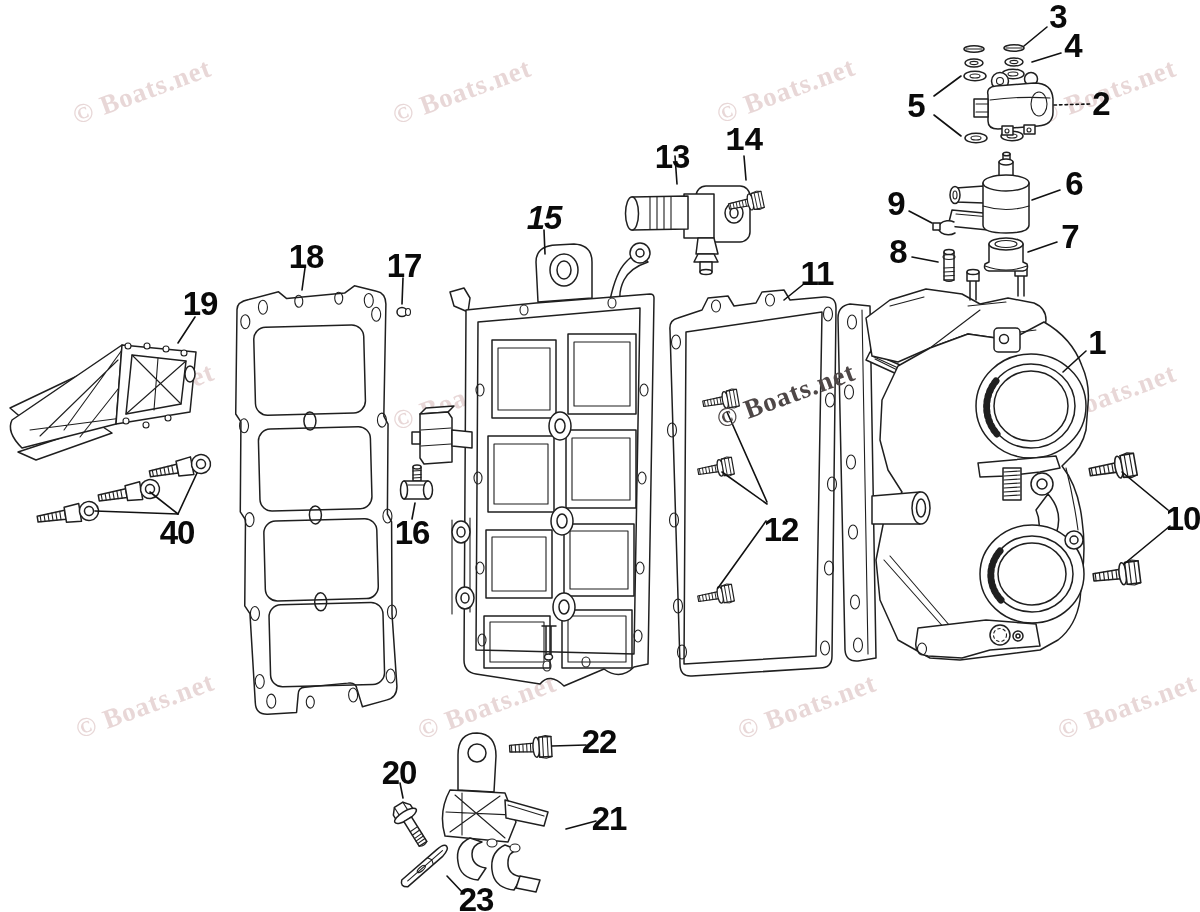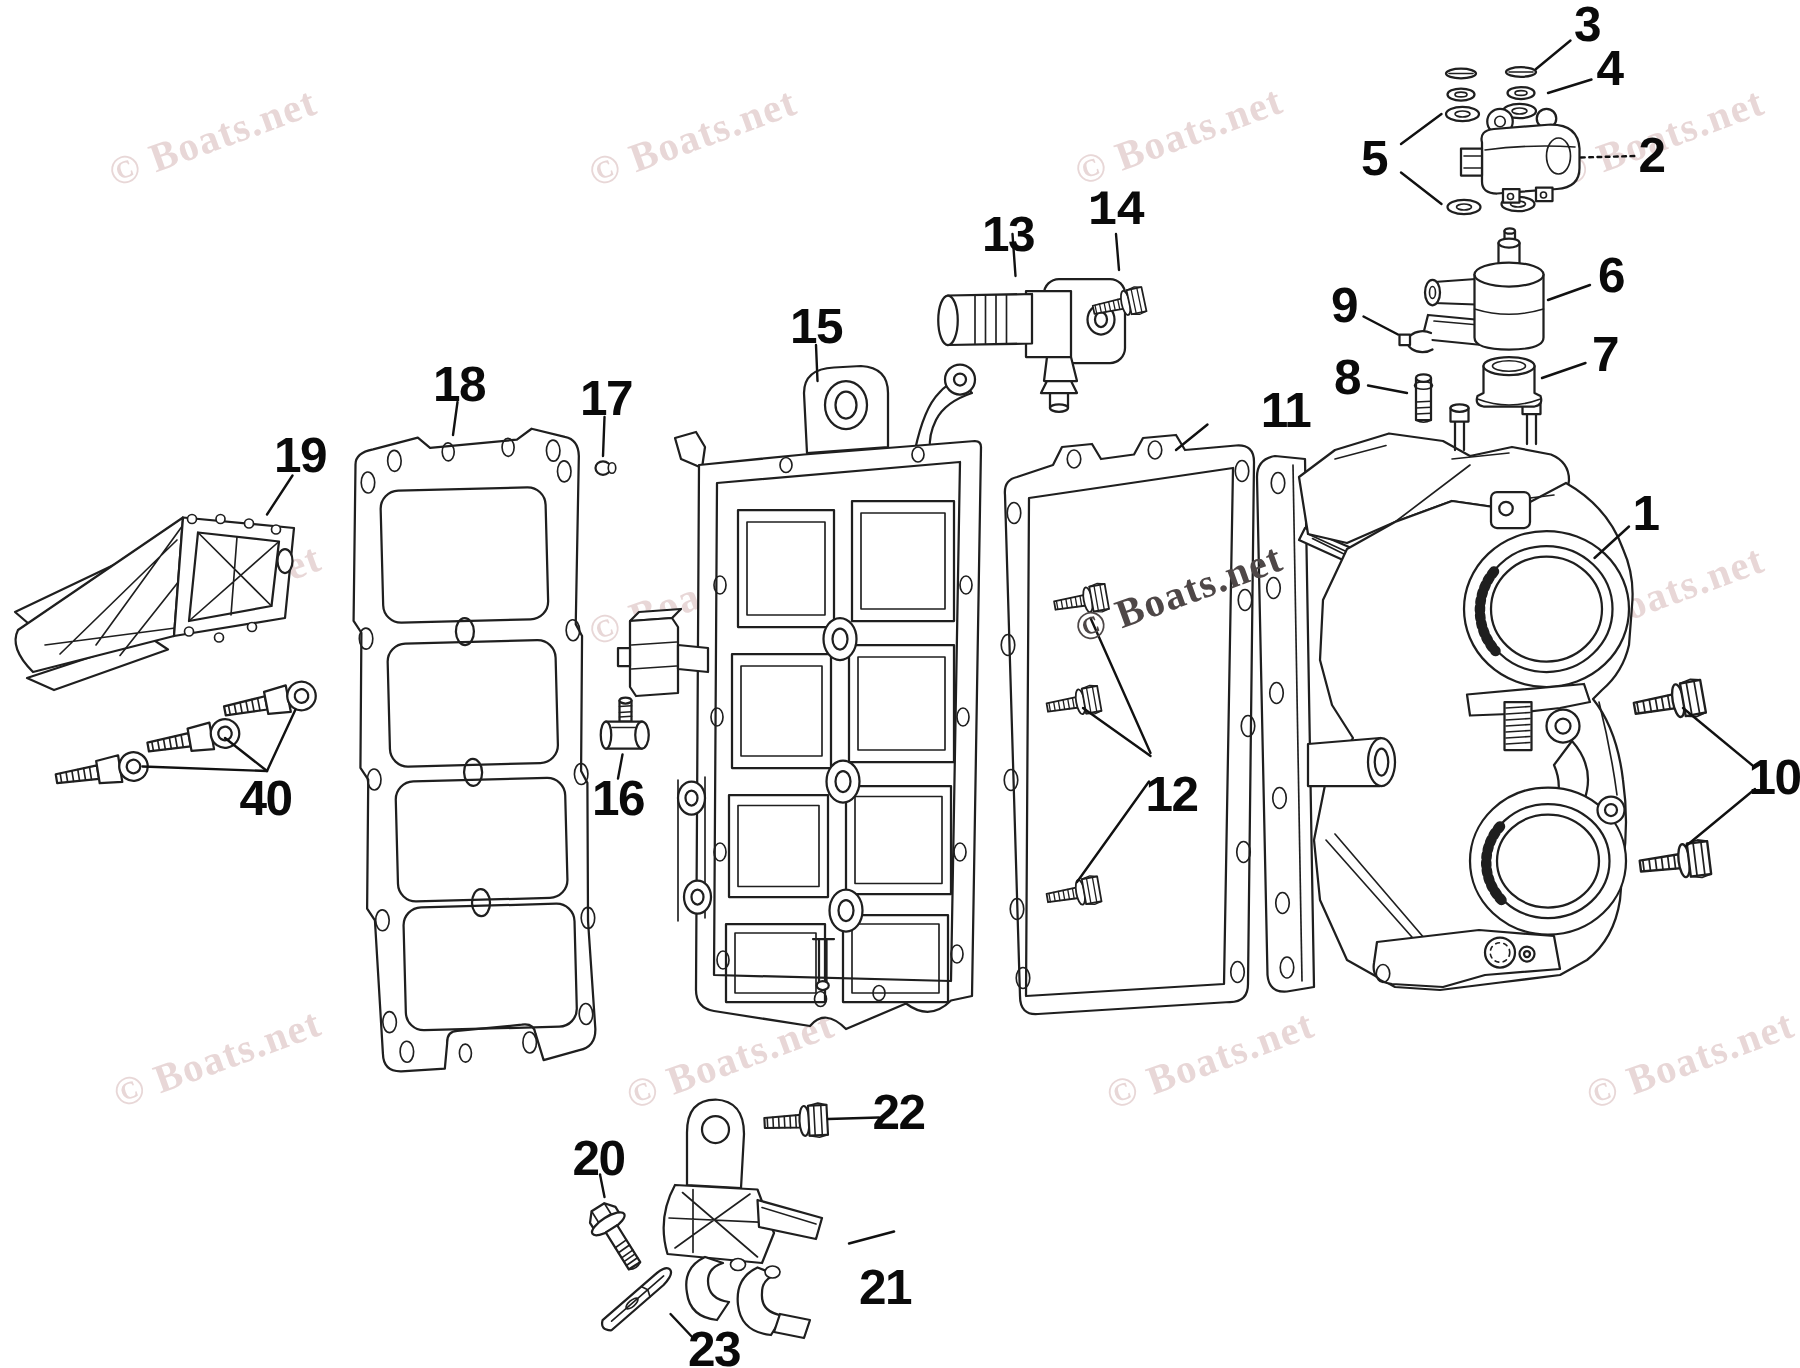--- a/index.html
+++ b/index.html
@@ -421,27 +421,27 @@
   <div class="callout" style="left:1097px;top:342px;">1</div>
   <div class="callout" style="left:1101px;top:103px;">2</div>
   <div class="callout" style="left:1058px;top:16px;">3</div>
   <div class="callout" style="left:1073px;top:45px;">4</div>
   <div class="callout" style="left:916px;top:105px;">5</div>
   <div class="callout" style="left:1074px;top:183px;">6</div>
   <div class="callout" style="left:1070px;top:236px;">7</div>
   <div class="callout" style="left:898px;top:251px;">8</div>
   <div class="callout" style="left:896px;top:203px;">9</div>
   <div class="callout" style="left:1183px;top:518px;">10</div>
-  <div class="callout" style="left:857px;top:273px;">11</div>
+  <div class="callout" style="left:817px;top:273px;">11</div>
   <div class="callout" style="left:781px;top:513px;margin-top:16px;">12</div>
   <div class="callout" style="left:672px;top:141px;margin-top:15px;">13</div>
   <div class="callout" style="left:744px;top:141px;font-family:Liberation Mono, monospace;">14</div>
-  <div class="callout" style="left:544px;top:217px;">15</div>
+  <div class="callout" style="left:544px;top:217px;font-style:italic;">15</div>
   <div class="callout" style="left:412px;top:532px;">16</div>
   <div class="callout" style="left:404px;top:265px;">17</div>
   <div class="callout" style="left:306px;top:256px;">18</div>
   <div class="callout" style="left:200px;top:303px;">19</div>
   <div class="callout" style="left:177px;top:532px;">40</div>
-  <div class="callout" style="left:590px;top:818px;margin-top:40px;">21</div>
+  <div class="callout" style="left:609px;top:818px;">21</div>
   <div class="callout" style="left:599px;top:741px;">22</div>
   <div class="callout" style="left:476px;top:899px;">23</div>
   <div class="callout" style="left:399px;top:772px;">20</div>
 </div>
 
 </body></html>

